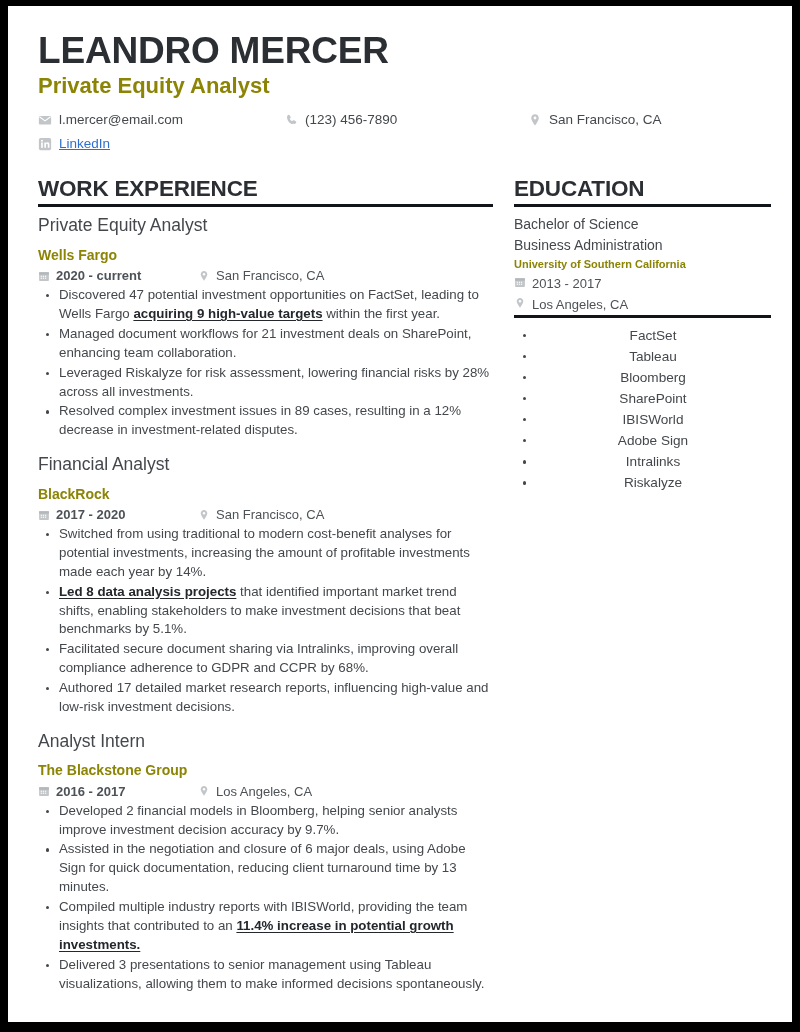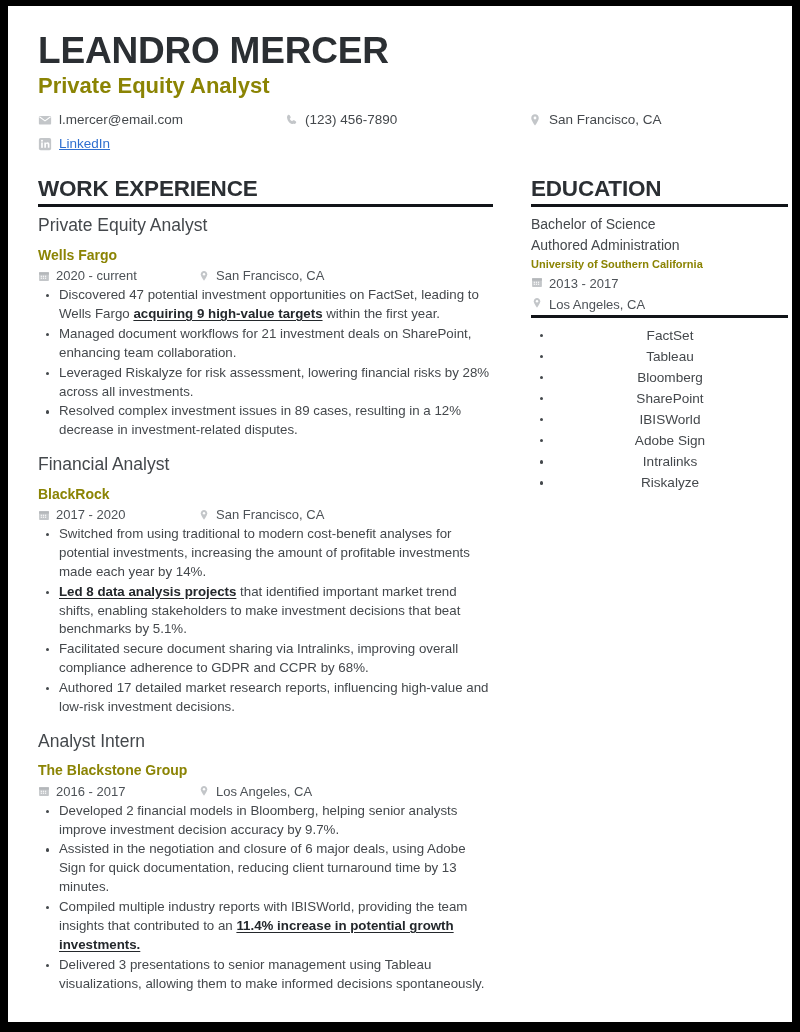--- a/index.html
+++ b/index.html
@@ -63,21 +63,21 @@
     font-size: 13.5px;
   }
 
   
   .columns {
     display: flex;
     margin-top: 24px;
     align-items: flex-start;
   }
   .col-left  { width: 455px; flex: none; }
-  .col-right { width: 257px; flex: none; margin-left: 38px; }
+  .col-right { width: 257px; flex: none; margin-left: 21px; }
 
   .section-head {
     font-size: 22.5px;
     font-weight: bold;
     color: #2b2f33;
     letter-spacing: -0.2px;
     line-height: 1.05;
     padding-bottom: 4px;
   }
   .rule {
@@ -106,21 +106,21 @@
     margin-top: 3px;
     margin-bottom: 2px;
   }
   .meta {
     display: flex;
     align-items: center;
     gap: 6px;
     font-size: 13px;
     color: #4d5257;
   }
-  .meta-date { width: 160px; flex: none; }
+  .meta-date { width: 160px; flex: none; font-weight: bold; }
   .meta .ico { flex: none; display: inline-flex; }
 
   ul.bullets {
     list-style: none;
     margin-top: 3px;
   }
   ul.bullets > li {
     position: relative;
     padding-left: 21px;
     font-size: 13.3px;
@@ -365,21 +365,21 @@
     </div>
 
     <div class="col-right">
 
       <div class="section-head">EDUCATION</div>
       <div class="rule"></div>
 
       <div id="edu-container">
             <div>
               <div class="edu-line">Bachelor of Science</div>
-              <div class="edu-line">Authored Administration</div>
+              <div class="edu-line">Business Administration</div>
               <div class="edu-school">University of Southern California</div>
               <div class="edu-meta">
                 <span class="ico"><svg width="12" height="12" viewBox="0 0 16 16">
                     <rect x="1.5" y="3" width="13" height="11.5" rx="1" fill="#c3c6c9"></rect>
                     <rect x="1.5" y="3" width="13" height="3.2" fill="#b4b7ba"></rect>
                     <rect x="3.6" y="7.6" width="1.7" height="1.5" fill="#ffffff"></rect>
                     <rect x="6.4" y="7.6" width="1.7" height="1.5" fill="#ffffff"></rect>
                     <rect x="9.2" y="7.6" width="1.7" height="1.5" fill="#ffffff"></rect>
                     <rect x="3.6" y="10.2" width="1.7" height="1.5" fill="#ffffff"></rect>
                     <rect x="6.4" y="10.2" width="1.7" height="1.5" fill="#ffffff"></rect>

